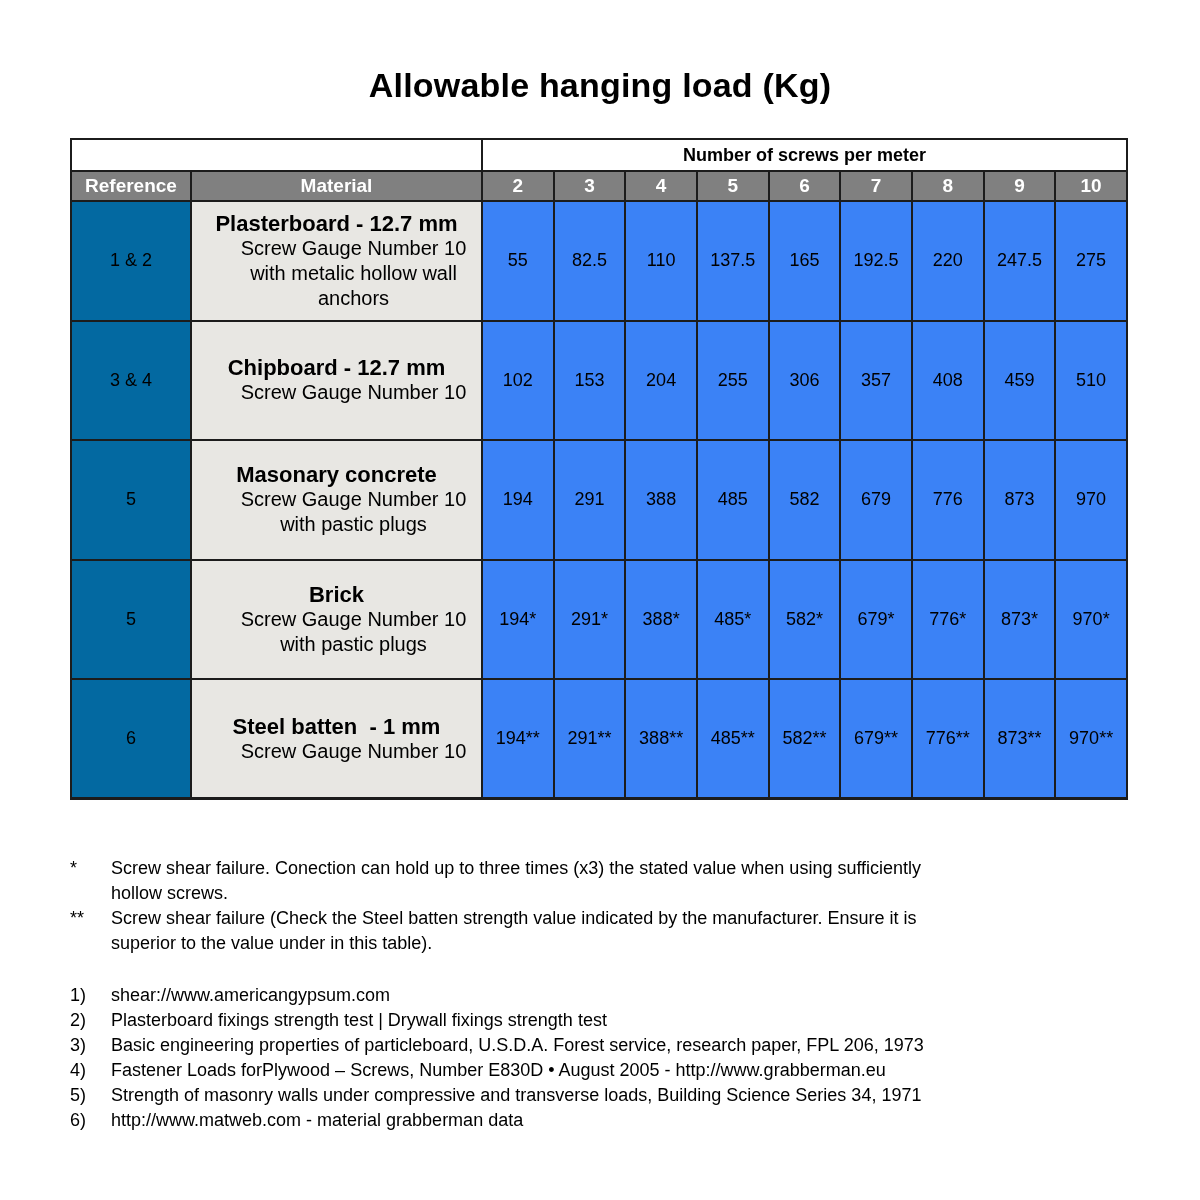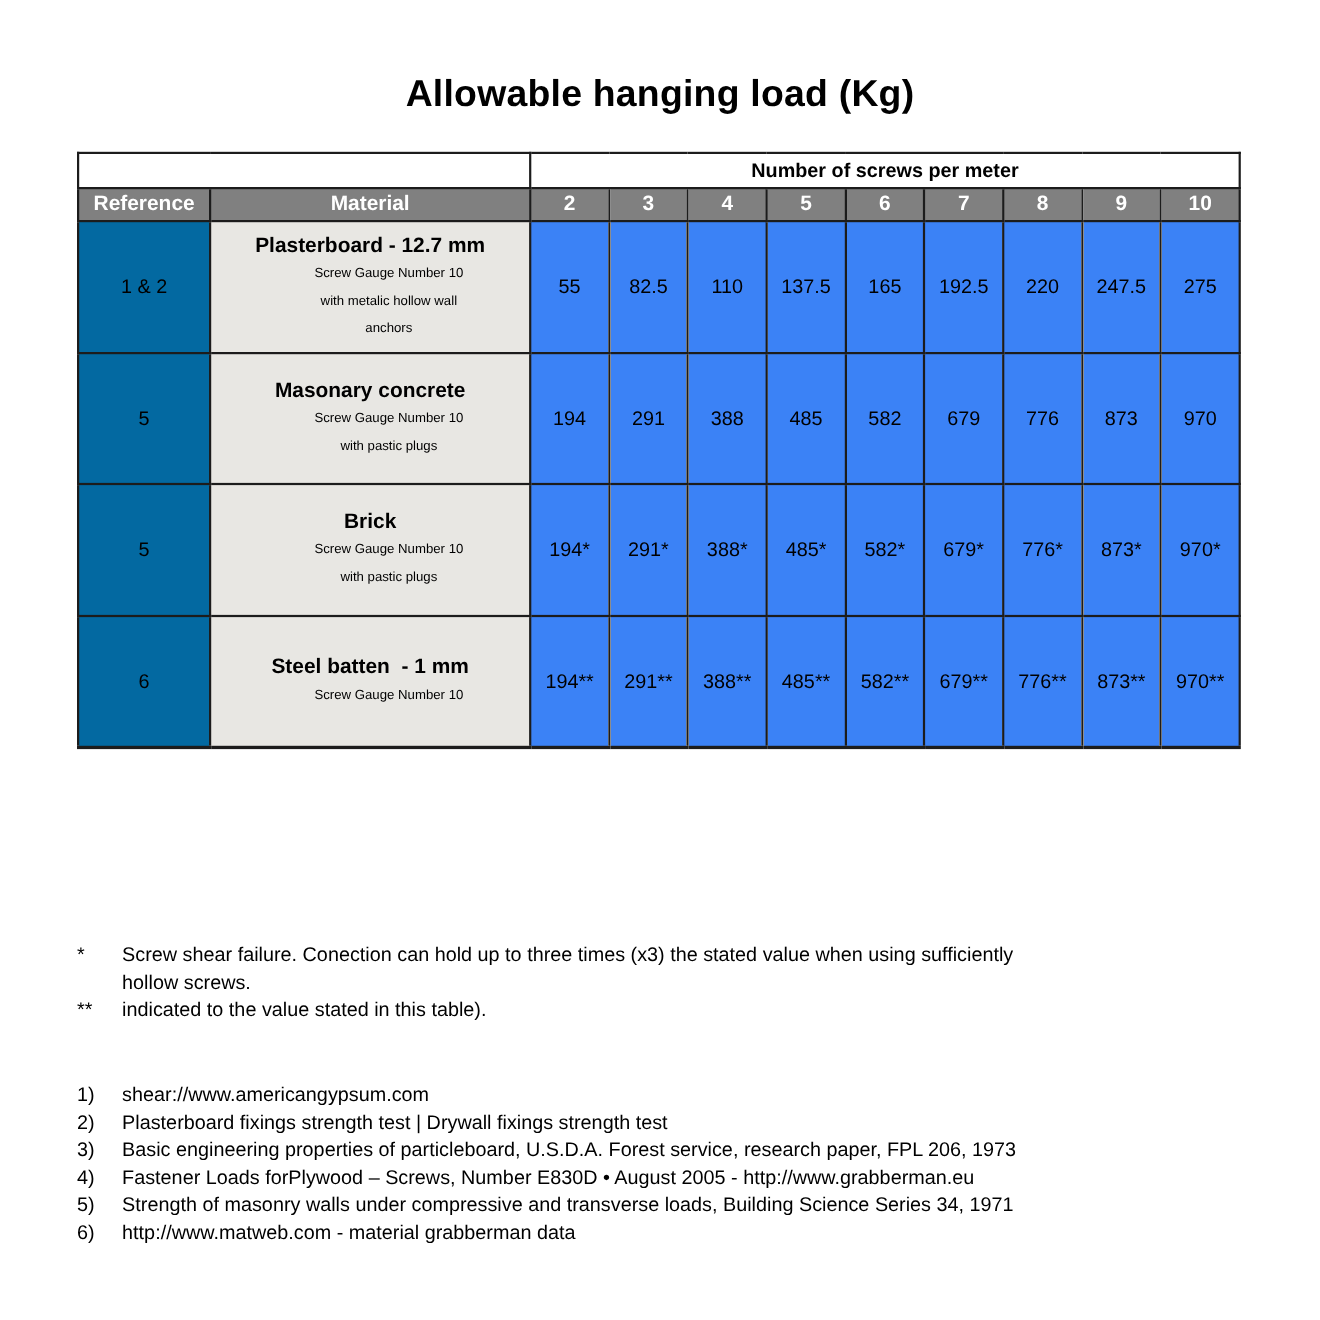--- a/index.html
+++ b/index.html
@@ -61,27 +61,27 @@
     font-weight: bold;
   }
   tbody tr { height: 119.5px; }
   td.ref {
     background: #0369a1;
     font-size: 18px;
   }
   td.mat { background: #e8e7e3; }
   td.mat .mat-title {
     font-weight: bold;
-    font-size: 19px;
+    font-size: 22px;
     line-height: 25px;
     white-space: pre-wrap;
     text-align: center;
   }
   td.mat .mat-line {
-    font-size: 12px;
+    font-size: 20px;
     line-height: 25px;
     padding-left: 34px;
   }
   td.val { background: #3b82f6; }
   tbody tr:last-child td { border-bottom-width: 3px; }
 
   .notes {
     position: absolute;
     left: 70px;
     top: 856px;
@@ -146,20 +146,36 @@
         <td class="val">82.5</td>
         <td class="val">110</td>
         <td class="val">137.5</td>
         <td class="val">165</td>
         <td class="val">192.5</td>
         <td class="val">220</td>
         <td class="val">247.5</td>
         <td class="val">275</td>
       </tr>
       <tr>
+        <td class="ref">3 &amp; 4</td>
+        <td class="mat">
+          <div class="mat-title">Chipboard - 12.7 mm</div>
+          <div class="mat-line">Screw Gauge Number 10</div>
+        </td>
+        <td class="val">102</td>
+        <td class="val">153</td>
+        <td class="val">204</td>
+        <td class="val">255</td>
+        <td class="val">306</td>
+        <td class="val">357</td>
+        <td class="val">408</td>
+        <td class="val">459</td>
+        <td class="val">510</td>
+      </tr>
+      <tr>
         <td class="ref">5</td>
         <td class="mat">
           <div class="mat-title">Masonary concrete</div>
           <div class="mat-line">Screw Gauge Number 10</div>
           <div class="mat-line">with pastic plugs</div>
         </td>
         <td class="val">194</td>
         <td class="val">291</td>
         <td class="val">388</td>
         <td class="val">485</td>
@@ -209,21 +225,22 @@
     <div class="note">
       <div class="marker">*</div>
       <div class="text">
         <div class="line">Screw shear failure. Conection can hold up to three times (x3) the stated value when using sufficiently</div>
         <div class="line">hollow screws.</div>
       </div>
     </div>
     <div class="note">
       <div class="marker">**</div>
       <div class="text">
-        <div class="line">indicated to the value stated in this table).</div>
+        <div class="line">Screw shear failure (Check the Steel batten strength value indicated by the manufacturer. Ensure it is</div>
+        <div class="line">superior to the value under in this table).</div>
       </div>
     </div>
   </div>
 <div class="refs" id="refs">
     <div class="ref-item">
       <div class="marker">1)</div>
       <div class="text">shear://www.americangypsum.com</div>
     </div>
     <div class="ref-item">
       <div class="marker">2)</div>

